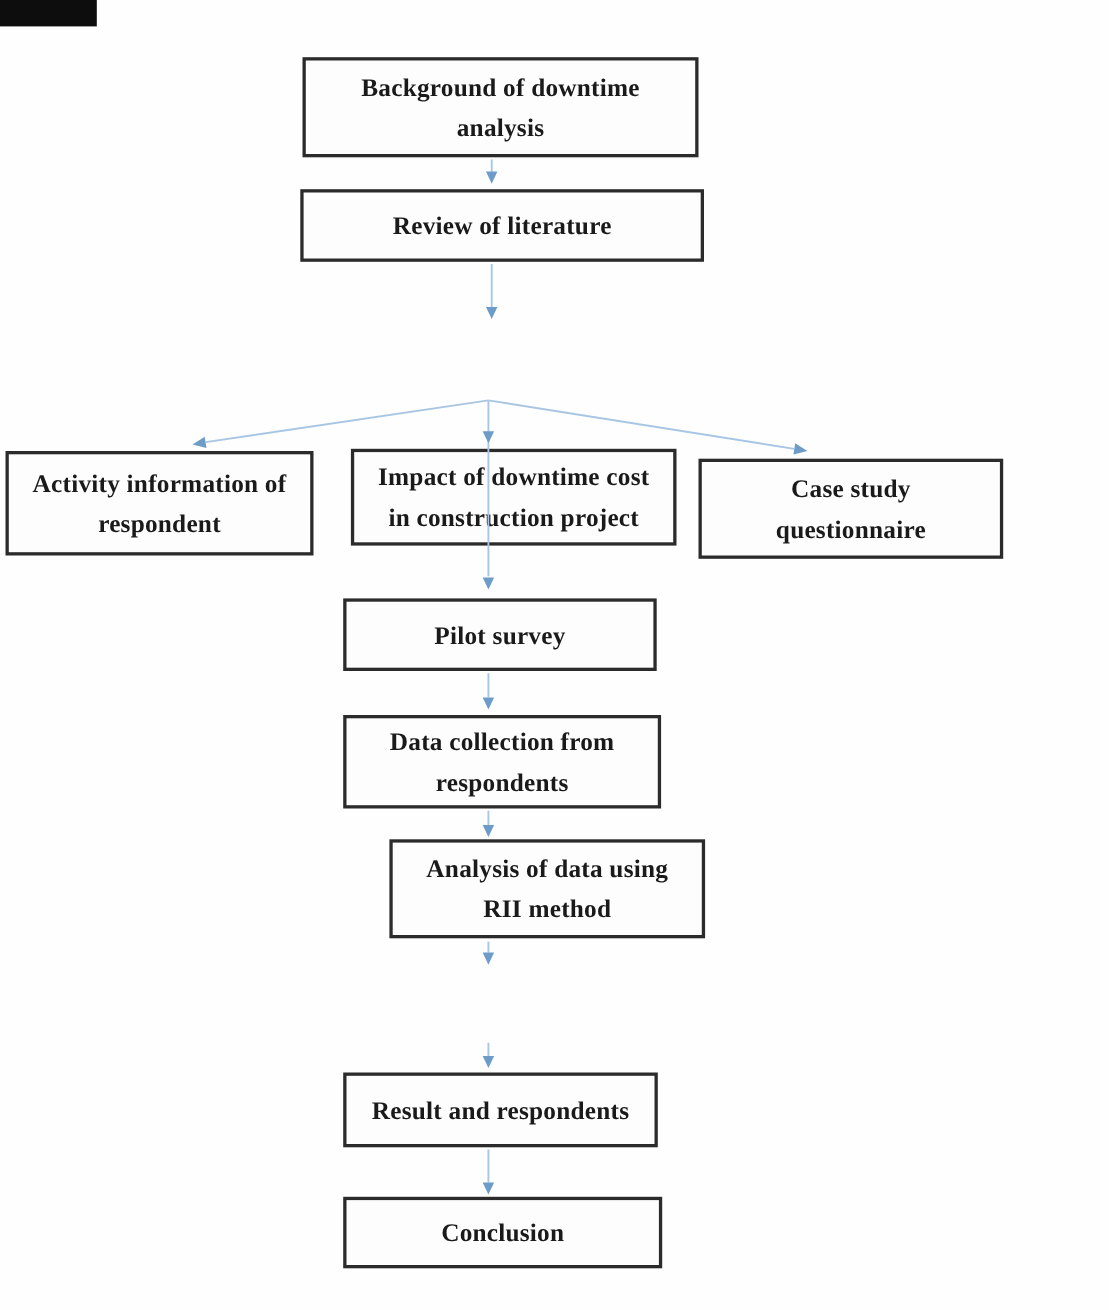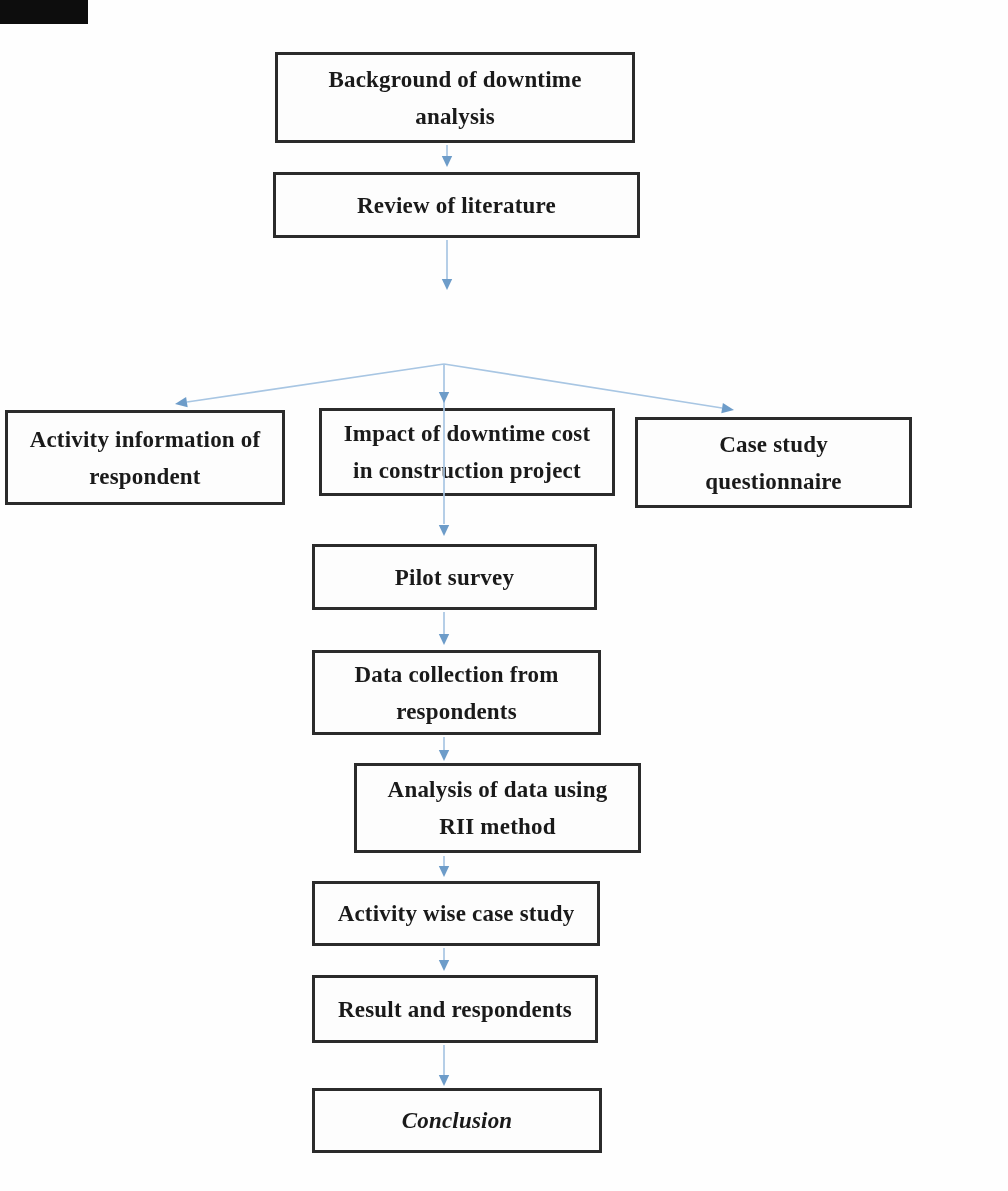--- a/index.html
+++ b/index.html
@@ -98,29 +98,26 @@
   <div class="node" style="left:312px; top:650px; width:289px; height:85px;">
     <span class="node-label">Data collection from
 respondents</span>
   </div>
 
   <div class="node" style="left:310px; top:763px; width:287px; height:90px;margin-left:44px;">
     <span class="node-label">Analysis of data using
 RII method</span>
   </div>
 
-  <div class="node" style="left:312px; top:881px; width:288px; height:65px;">
-    <span class="node-label">Activity wise case study</span>
-  </div>
 
   <div class="node" style="left:312px; top:975px; width:286px; height:68px;">
     <span class="node-label">Result and respondents</span>
   </div>
 
-  <div class="node" style="left:312px; top:1088px; width:290px; height:65px;font-style:italic;">
+  <div class="node" style="left:312px; top:1088px; width:290px; height:65px;">
     <span class="node-label">Conclusion</span>
   </div>
 
   <svg class="arrows" width="1008" height="1191" viewBox="0 0 1008 1191">
 
     <line class="edge-line" x1="447" y1="145" x2="447" y2="158"></line>
     <polygon class="edge-head" points="447,167 441.8,156 452.2,156"></polygon>
 
     <line class="edge-line" x1="447" y1="240" x2="447" y2="280"></line>
     <polygon class="edge-head" points="447,290 441.8,279 452.2,279"></polygon>

